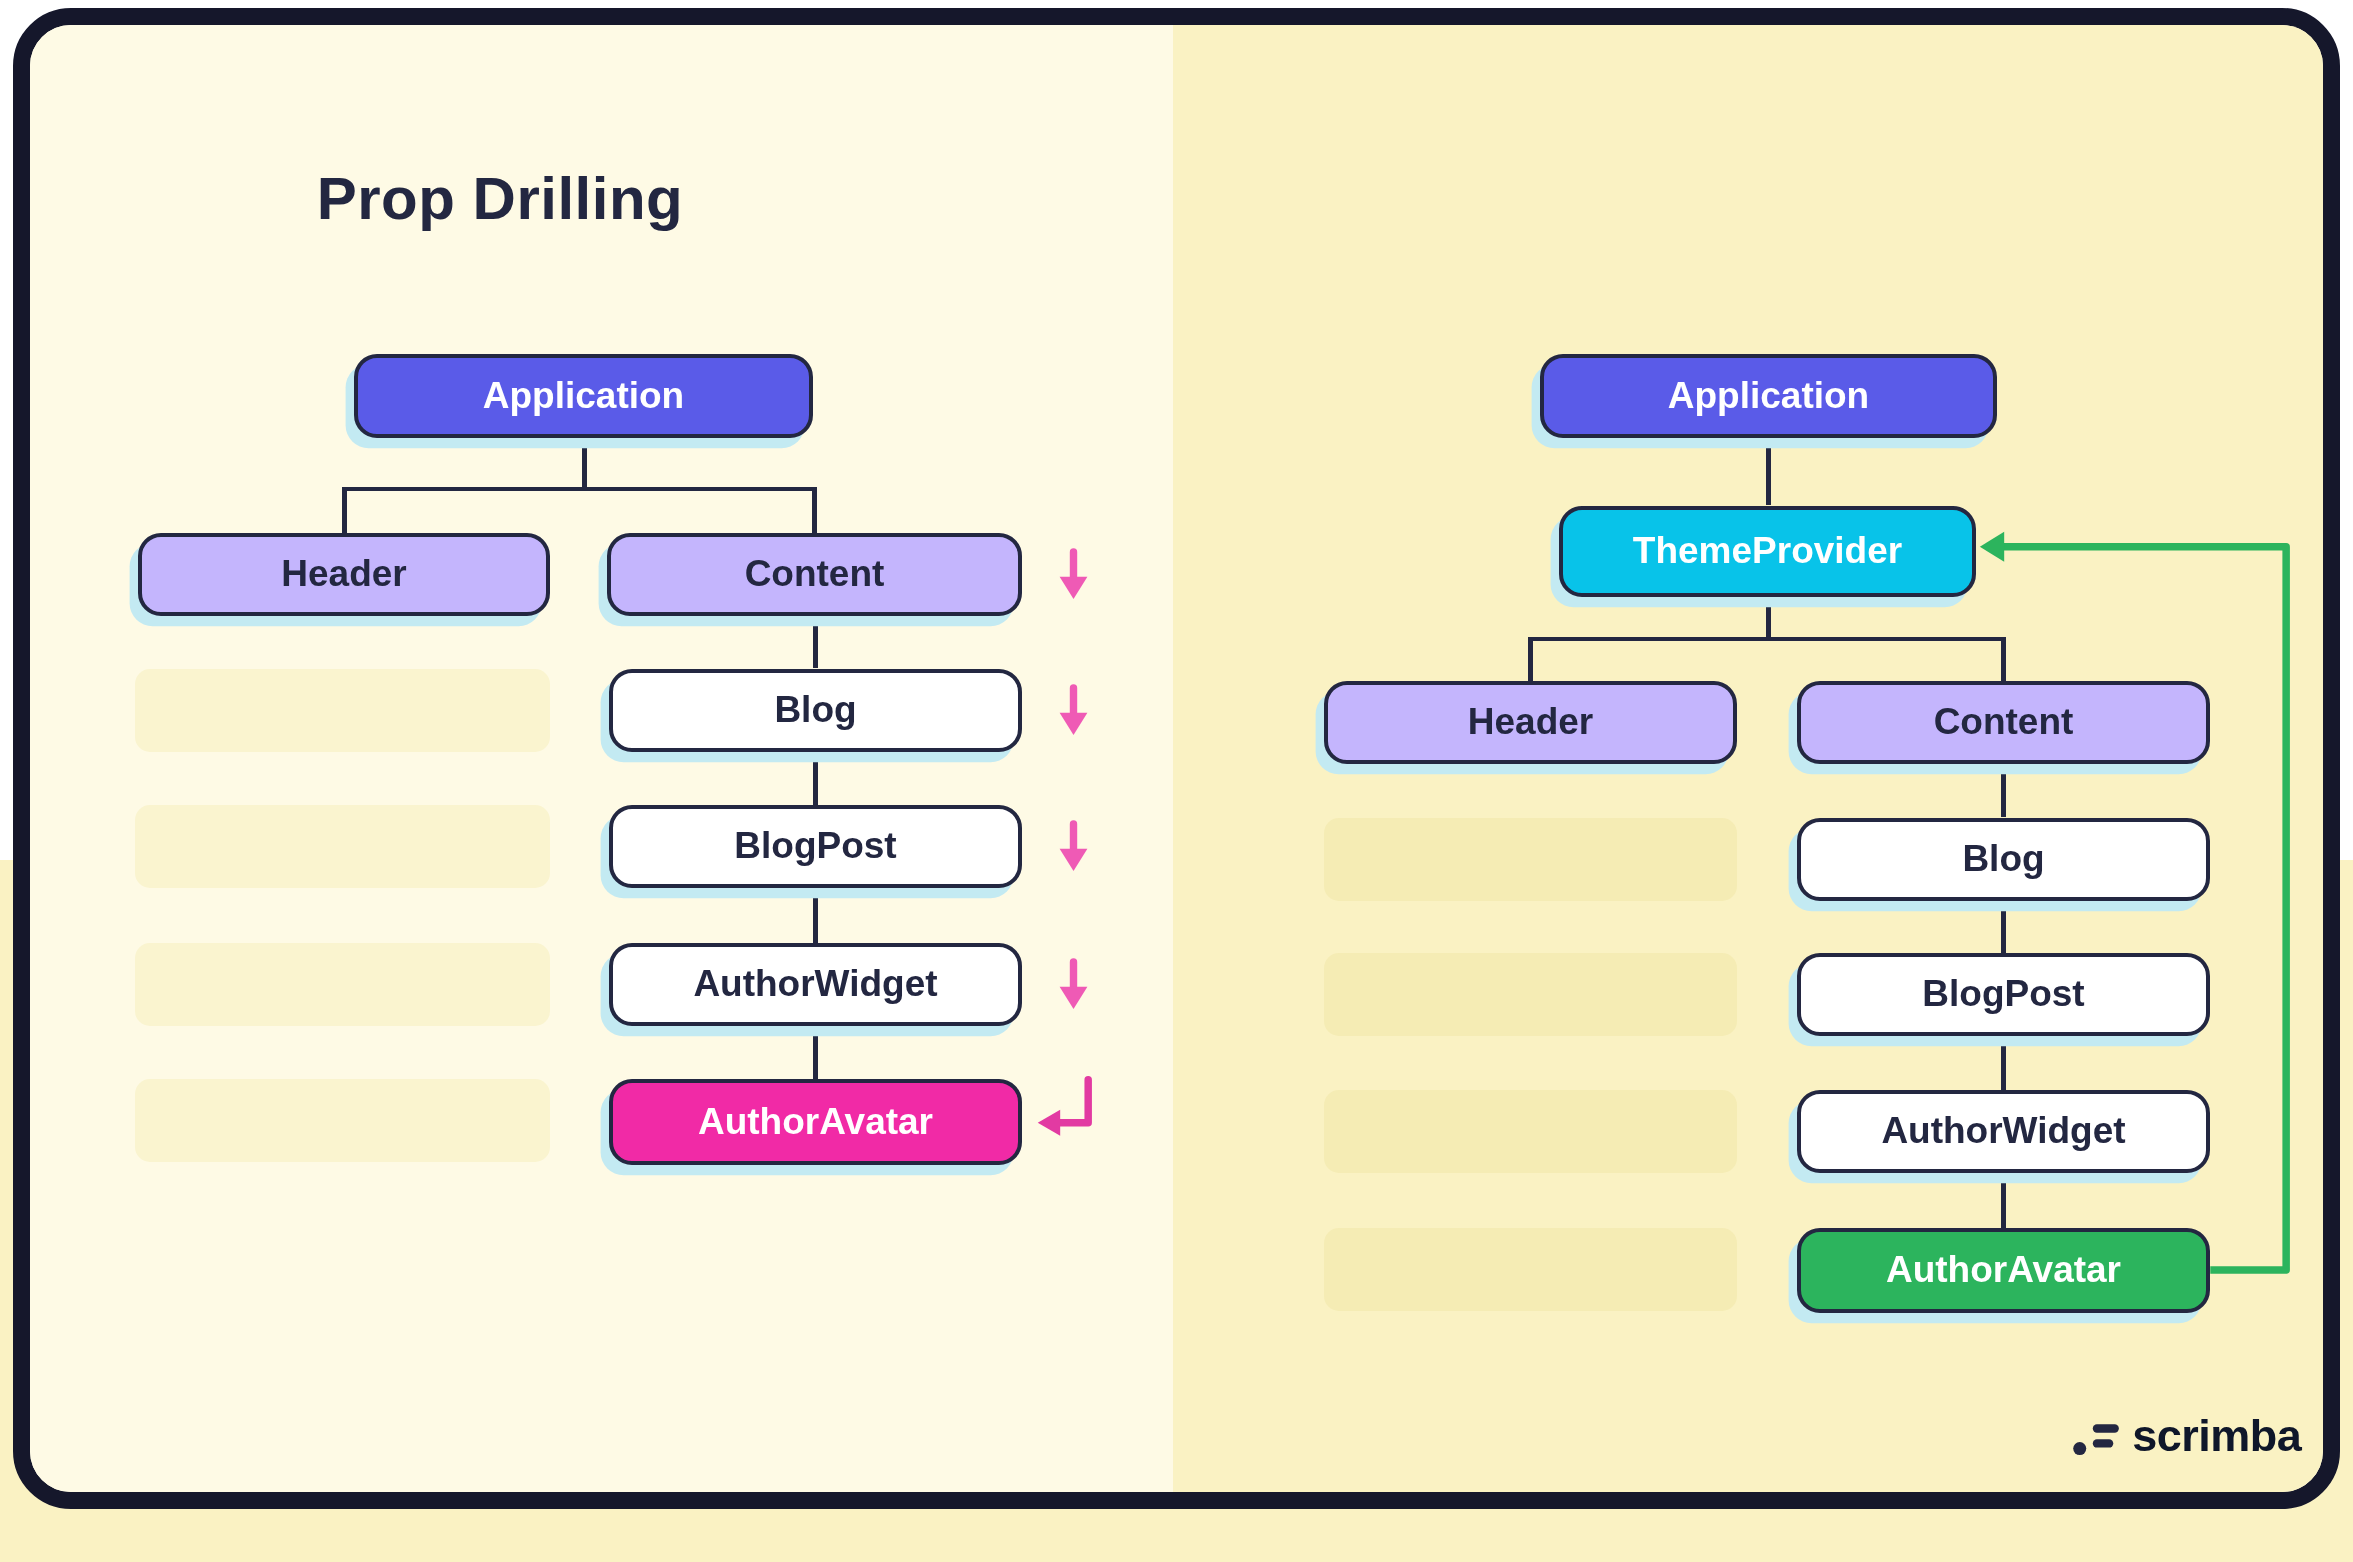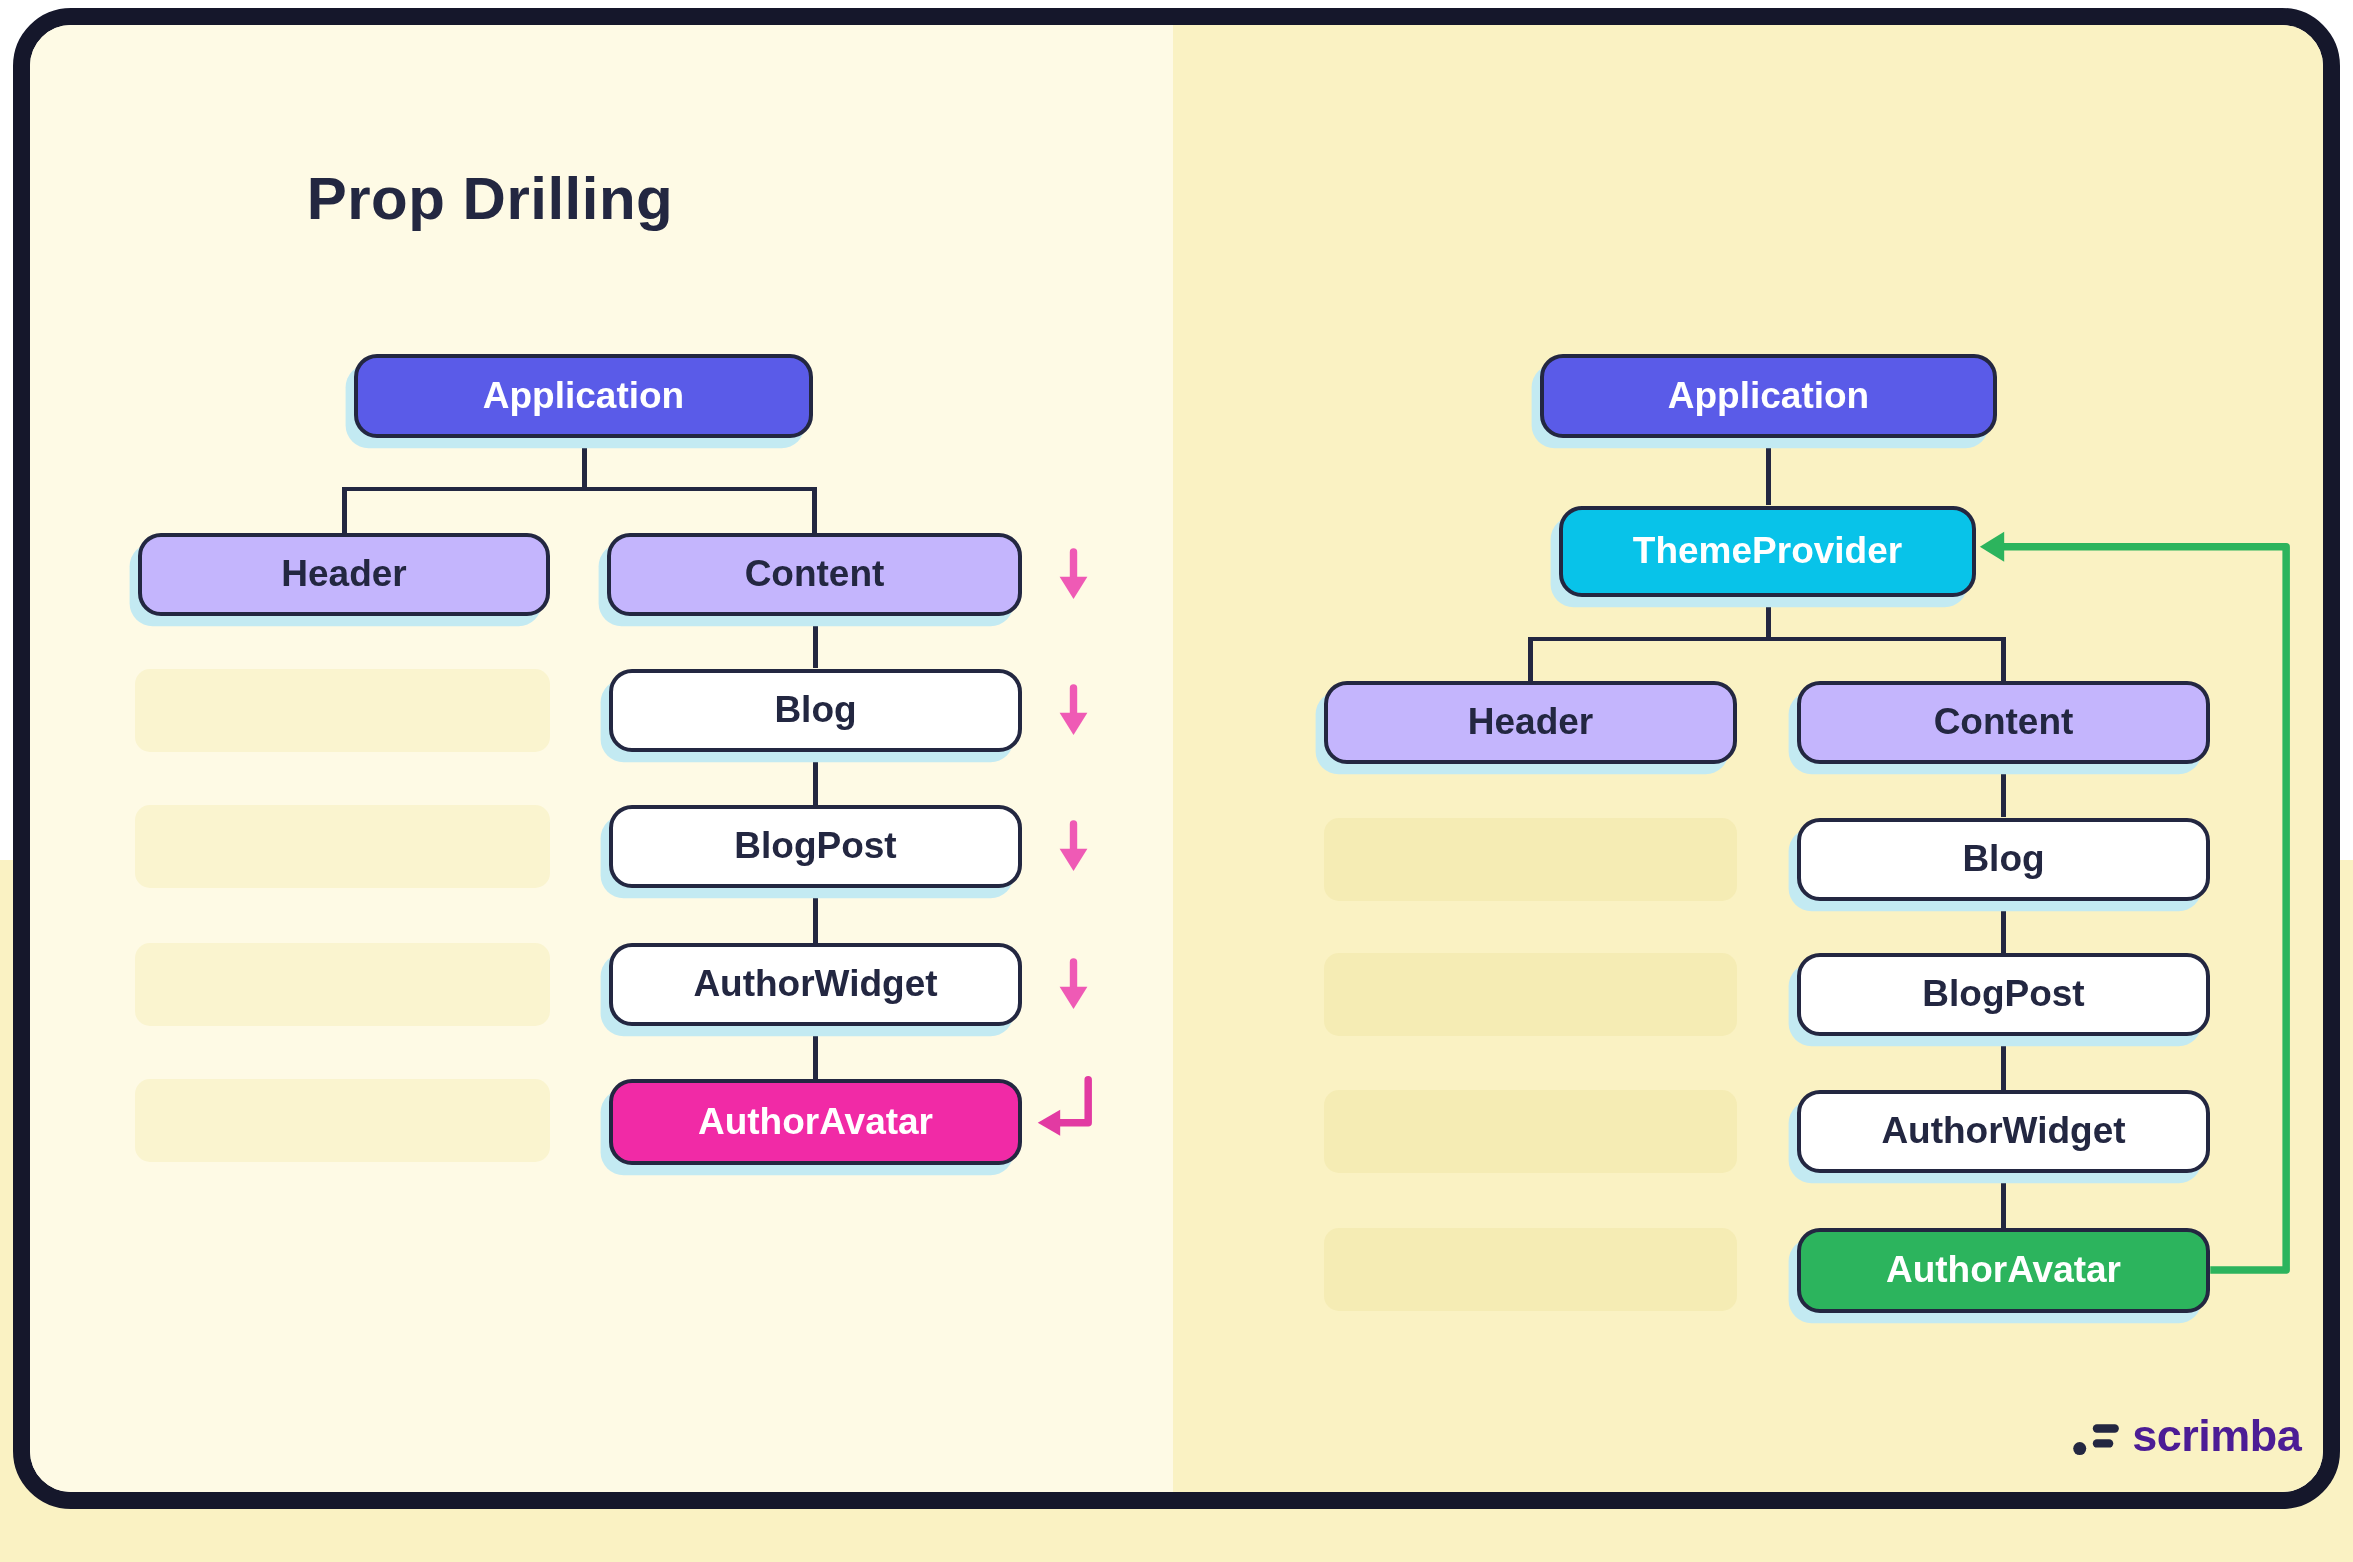--- a/index.html
+++ b/index.html
@@ -61,34 +61,34 @@
   svg.fig{ position:absolute; }
   .logo{
     position:absolute;
     display:flex;
     align-items:center;
     gap:11.2px;
   }
   .logo-text{
     font-size:45px;
     font-weight:800;
-    color:#4c1d95;
+    color:#0f172a;
     letter-spacing:-0.5px;
     text-align:right;
   }
 </style>
 </head>
 <body>
 
 <div class="card">
   <div class="inner">
     <div class="panel panel-left"></div>
     <div class="panel panel-right"></div>
 
-    <div class="title" style="left:6px;top:139px;width:908px">Prop Drilling</div>
+    <div class="title" style="left:16px;top:139px;width:908px">Prop Drilling</div>
 
     <div class="line" style="left:552px;top:413px;width:4.7px;height:52px"></div>
     <div class="line" style="left:312px;top:462px;width:475px;height:4.7px"></div>
     <div class="line" style="left:312px;top:462px;width:4.7px;height:46px"></div>
     <div class="line" style="left:782px;top:462px;width:4.7px;height:46px"></div>
     <div class="line" style="left:783px;top:591px;width:4.7px;height:52px"></div>
     <div class="line" style="left:783px;top:727px;width:4.7px;height:53px"></div>
     <div class="line" style="left:783px;top:864px;width:4.7px;height:54px"></div>
     <div class="line" style="left:783px;top:1002px;width:4.7px;height:52px"></div>
 

